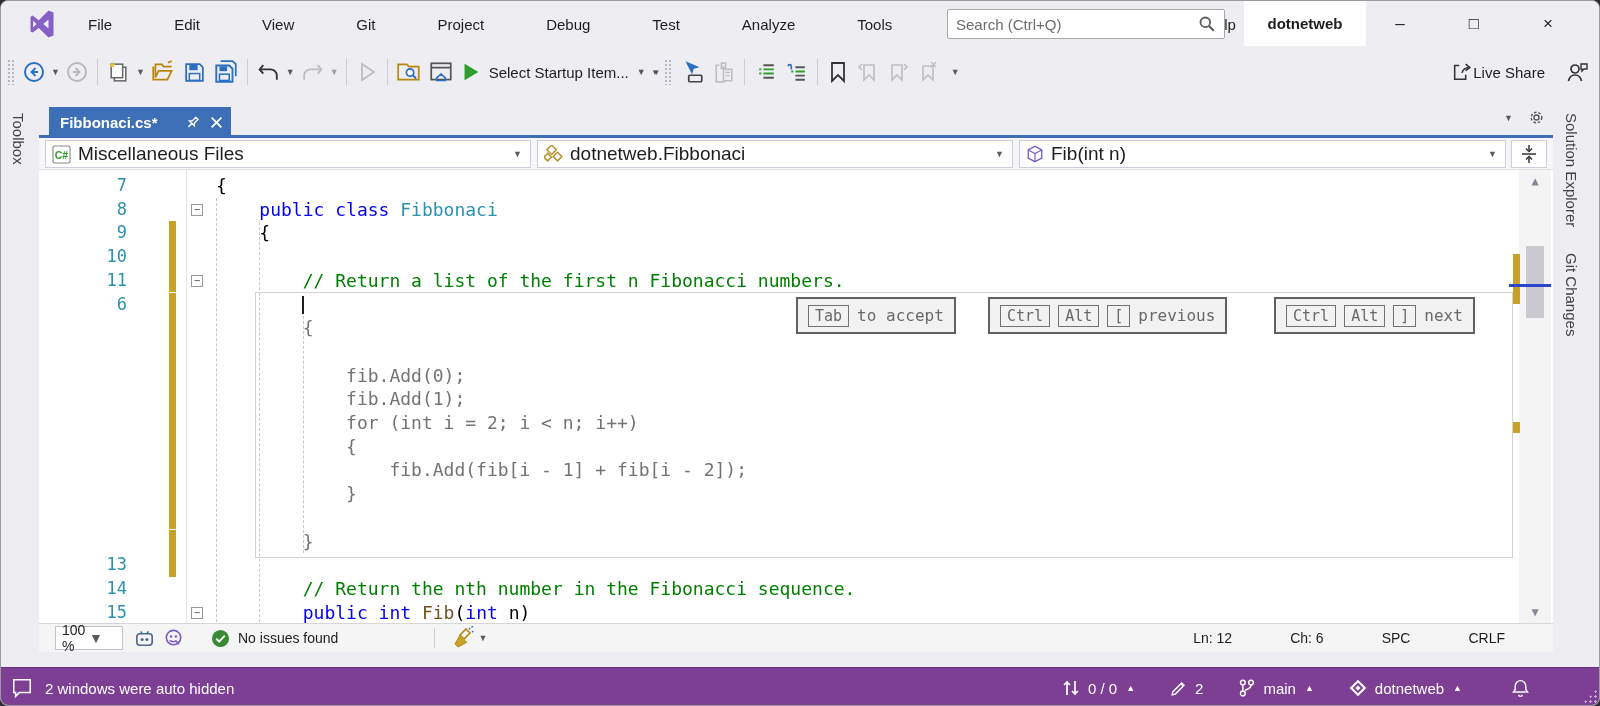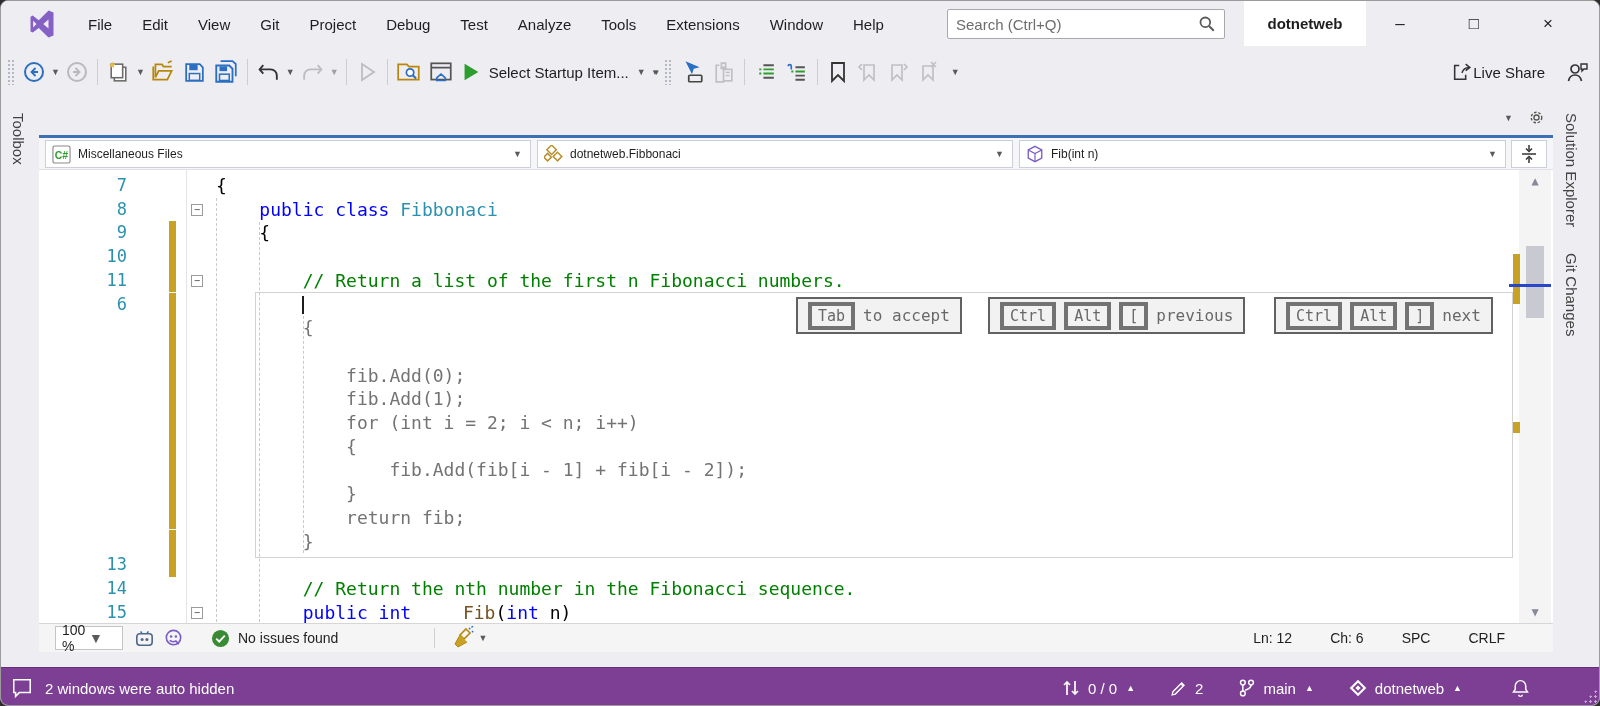--- a/index.html
+++ b/index.html
@@ -3,21 +3,21 @@
 <meta charset="utf-8">
 <style>
   * { box-sizing: border-box; margin: 0; padding: 0; }
   html,body { width:1600px; height:706px; }
   body { font-family:"Liberation Sans", sans-serif; overflow:hidden; background:#2d2d2d; }
   .app { position:absolute; inset:0; background:#eeeef2; border-radius:8px; overflow:hidden; border:1px solid #9b9b9b; }
 
   
   .titlebar { position:absolute; left:0; top:0; width:1600px; height:46px; background:#eeeef2; display:flex; align-items:center; }
   .vs-logo { width:30px; height:30px; margin:0 16px 0 26px; flex:0 0 auto; }
-  .menus { display:flex; align-items:center; height:100%; }
+  .menus { display:flex; align-items:center; height:100%;gap:32px; }
   .menu-item { padding:0 15px; font-size:15px; color:#1e1e1e; height:100%; display:flex; align-items:center; cursor:default; }
   .searchbox { position:absolute; left:946px; top:8px; width:278px; height:30px; background:#ffffff; border:1px solid #a8a8ad; border-radius:2px; display:flex; align-items:center; padding:0 8px; }
   .searchbox .ph { color:#6d6d6d; font-size:15px; flex:1; }
   .title-badge { position:absolute; left:1243px; top:0; width:122px; height:45px; background:#ffffff; display:flex; align-items:center; justify-content:center; font-size:15px; font-weight:600; color:#1e1e1e; }
   .win-btn { position:absolute; top:0; width:46px; height:45px; display:flex; align-items:center; justify-content:center; font-size:17px; color:#1e1e1e; }
   .win-min { left:1376px; } .win-max { left:1450px; } .win-close { left:1524px; }
 
   
   .toolbar { position:absolute; left:0; top:46px; width:1600px; height:50px; background:#eeeef2; display:flex; align-items:center; }
   .grip { width:8px; height:26px; margin:0 4px 0 6px; background-image:radial-gradient(#b4b8c4 1.1px, transparent 1.3px); background-size:4px 4px; }
@@ -38,57 +38,57 @@
   
   .doc-well { position:absolute; left:38px; top:96px; width:1514px; height:41px; background:#eeeef2; }
   .doc-tab { position:absolute; left:10px; top:10px; height:31px; width:182px; background:var(--accent); color:#ffffff; display:flex; align-items:center; padding:0 8px 0 11px; }
   .doc-tab .t { font-size:15px; font-weight:bold; flex:1; }
   .tab-underline { position:absolute; left:0px; top:38px; width:1514px; height:3px; background:var(--accent); }
   .well-icons { position:absolute; right:8px; top:12px; display:flex; gap:13px; align-items:center; color:#555; }
 
   
   .navbar { position:absolute; left:38px; top:137px; width:1514px; height:32px; background:#f6f6f9; border-bottom:1px solid #e2e2e6; }
   .nav-dd { position:absolute; top:2px; height:28px; background:#ffffff; border:1px solid #cccedb; display:flex; align-items:center; padding:0 6px; }
-  .nav-dd .lbl { font-size:12px; color:#1e1e1e; margin-left:7px; flex:1; }
+  .nav-dd .lbl { font-size:19px; color:#1e1e1e; margin-left:7px; flex:1; }
   .nav-dd .caret { margin-right:2px; }
   .nav-split { position:absolute; top:2px; left:1472px; width:36px; height:28px; background:#ffffff; border:1px solid #cccedb; display:flex; align-items:center; justify-content:center; }
 
   
   .editor { position:absolute; left:38px; top:169px; width:1514px; height:453px; background:#ffffff; overflow:hidden; font-family:"DejaVu Sans Mono", monospace; }
   .margin-divider { position:absolute; left:147px; top:0; width:1px; height:453px; background:#e4e4e4; }
   .code-row { position:absolute; left:0; width:1514px; height:23.7px; }
   .ln { position:absolute; left:0; top:0; width:88px; text-align:right; font-size:17px; line-height:23.7px; color:var(--line-number); }
   .chgbar { position:absolute; left:130px; top:0; width:7px; height:23.7px; background:var(--change-bar); }
   .foldbox { position:absolute; left:152px; top:6px; width:12px; height:12px; border:1px solid #9a9a9a; background:#ffffff; font-size:10px; line-height:10px; text-align:center; color:#4d4d4d; }
   .code-text { position:absolute; left:177px; top:0; white-space:pre; font-size:18px; line-height:23.7px; }
   .tok-p { color:#000000; } .tok-k { color:var(--keyword); } .tok-t { color:var(--type); }
-  .tok-m { color:var(--method);margin-left:41px; } .tok-c { color:var(--comment); } .tok-g { color:var(--ghost); }
+  .tok-m { color:var(--method); } .tok-c { color:var(--comment); } .tok-g { color:var(--ghost); }
   .iguide { position:absolute; width:0; border-left:1px dashed #c9c9c9; }
   .ghost-box { position:absolute; left:216px; top:122px; width:1258px; height:266px; border:1px solid #d2d2d2; }
   .caret-line { position:absolute; left:263px; top:126px; width:1.5px; height:18px; background:#1e1e1e; }
 
   
   .hint-box { position:absolute; top:127px; height:37px; background:#f2f2f2; border:2px solid #616161; display:flex; align-items:center; padding:0 10px; gap:8px; font-family:"DejaVu Sans Mono", monospace; font-size:16px; color:#686868; }
-  .keycap { border:4px solid #737373; padding:1px 6px; font-size:15px; color:#686868; background:#f2f2f2; }
+  .keycap { border:1px solid #737373; padding:1px 6px; font-size:15px; color:#686868; background:#f2f2f2; }
 
   
   .vscroll { position:absolute; left:1480px; top:0; width:32px; height:453px; background:#f4f4f5; }
   .vs-arrow { position:absolute; left:8px; width:16px; font-size:12px; color:#868999; text-align:center; }
   .vs-thumb { position:absolute; left:7px; top:76px; width:18px; height:72px; background:#c9cad1; }
   .vs-gold1 { position:absolute; left:-6px; top:84px; width:7px; height:50px; background:var(--change-bar); }
   .vs-gold2 { position:absolute; left:-6px; top:252px; width:7px; height:11px; background:var(--change-bar); }
   .vs-blue { position:absolute; left:-10px; top:114px; width:42px; height:3px; background:#2a46c9; }
 
   
   .ed-status { position:absolute; left:38px; top:622px; width:1514px; height:29px; background:#f5f5f5; border-top:1px solid #d6d6d6; display:flex; align-items:center; font-size:14px; color:#1e1e1e; }
   .zoom-dd { width:68px; height:24px; background:#fff; border:1px solid #c3c3c8; margin-left:16px; display:flex; align-items:center; padding:0 6px; }
   .zoom-dd span { flex:1; font-size:14px; }
   .issues { display:flex; align-items:center; gap:8px; margin-left:26px; }
   .strip-sep { width:1px; height:20px; background:#d0d0d0; margin:0 14px; }
-  .ed-status-right { position:absolute; right:48px; display:flex; gap:38px; font-size:14px; color:#1e1e1e; }
+  .ed-status-right { position:absolute; right:48px; display:flex; gap:58px; font-size:14px; color:#1e1e1e; }
   .filler { position:absolute; left:0; top:651px; width:1600px; height:15px; background:#eeeef2; }
 
   
   .statusbar { position:absolute; left:0; top:666px; width:1600px; height:40px; background:var(--purple); border-top:1px solid #65307c; color:#ffffff; font-size:15px; }
   .sb-left { position:absolute; left:10px; top:0; height:40px; display:flex; align-items:center; gap:12px; }
   .sb-right { position:absolute; right:70px; top:0; height:40px; display:flex; align-items:center; gap:26px; }
   .sb-item { display:flex; align-items:center; gap:7px; padding:0 4px; height:100%; }
   .sb-up { font-size:9px; margin-left:2px; }
   .sb-grip { position:absolute; right:4px; bottom:4px; width:14px; height:14px; background-image:radial-gradient(#c9a9d6 1.2px, transparent 1.4px); background-size:5px 5px; clip-path:polygon(100% 0, 100% 100%, 0 100%); }
 
@@ -296,20 +296,29 @@
 
   <div class="left-strip" id="left-tabs">
       <div class="vtab">Toolbox</div>
     </div>
   <div class="right-strip" id="right-tabs">
       <div class="vtab">Solution Explorer</div>
       <div class="vtab">Git Changes</div>
     </div>
 
   <div class="doc-well">
+    <div class="doc-tab">
+      <span class="t">Fibbonaci.cs*</span>
+      <svg width="16" height="16" viewBox="0 0 16 16" style="margin-right:9px;">
+          <path d="M9 2v5l2 2H4l2-2V2z M7.5 9v5" fill="none" stroke="#ffffff" stroke-width="1.4" transform="rotate(45 8 8)"></path>
+        </svg>
+      <svg width="13" height="13" viewBox="0 0 12 12">
+          <path d="M1.5 1.5 10.5 10.5M10.5 1.5 1.5 10.5" stroke="#ffffff" stroke-width="1.7"></path>
+        </svg>
+    </div>
     <div class="well-icons">
       <span class="caret">▼</span>
       <svg width="17" height="17" viewBox="0 0 20 20">
           <circle cx="10" cy="10" r="3" fill="none" stroke="#555" stroke-width="1.6"></circle>
           <circle cx="10" cy="10" r="6.2" fill="none" stroke="#555" stroke-width="1.6" stroke-dasharray="3 2.1"></circle>
         </svg>
     </div>
     <div class="tab-underline"></div>
   </div>
 
@@ -407,21 +416,20 @@
         <div class="code-row" style="top: 288.4px;">
           <div class="chgbar"></div>
           <div class="code-text"><span class="tok-g">                fib.Add(fib[i - 1] + fib[i - 2]);</span></div>
         </div>
         <div class="code-row" style="top: 312.1px;">
           <div class="chgbar"></div>
           <div class="code-text"><span class="tok-g">            }</span></div>
         </div>
         <div class="code-row" style="top: 335.8px;">
           <div class="chgbar"></div>
-          <div class="code-text"><span class="tok-g">            return fib;</span></div>
         </div>
         <div class="code-row" style="top: 359.5px;">
           <div class="chgbar"></div>
           <div class="code-text"><span class="tok-g">        }</span></div>
         </div>
         <div class="code-row" style="top: 383.2px;">
           <div class="chgbar"></div>
           <div class="ln">13</div>
           <div class="code-text"></div>
         </div>

